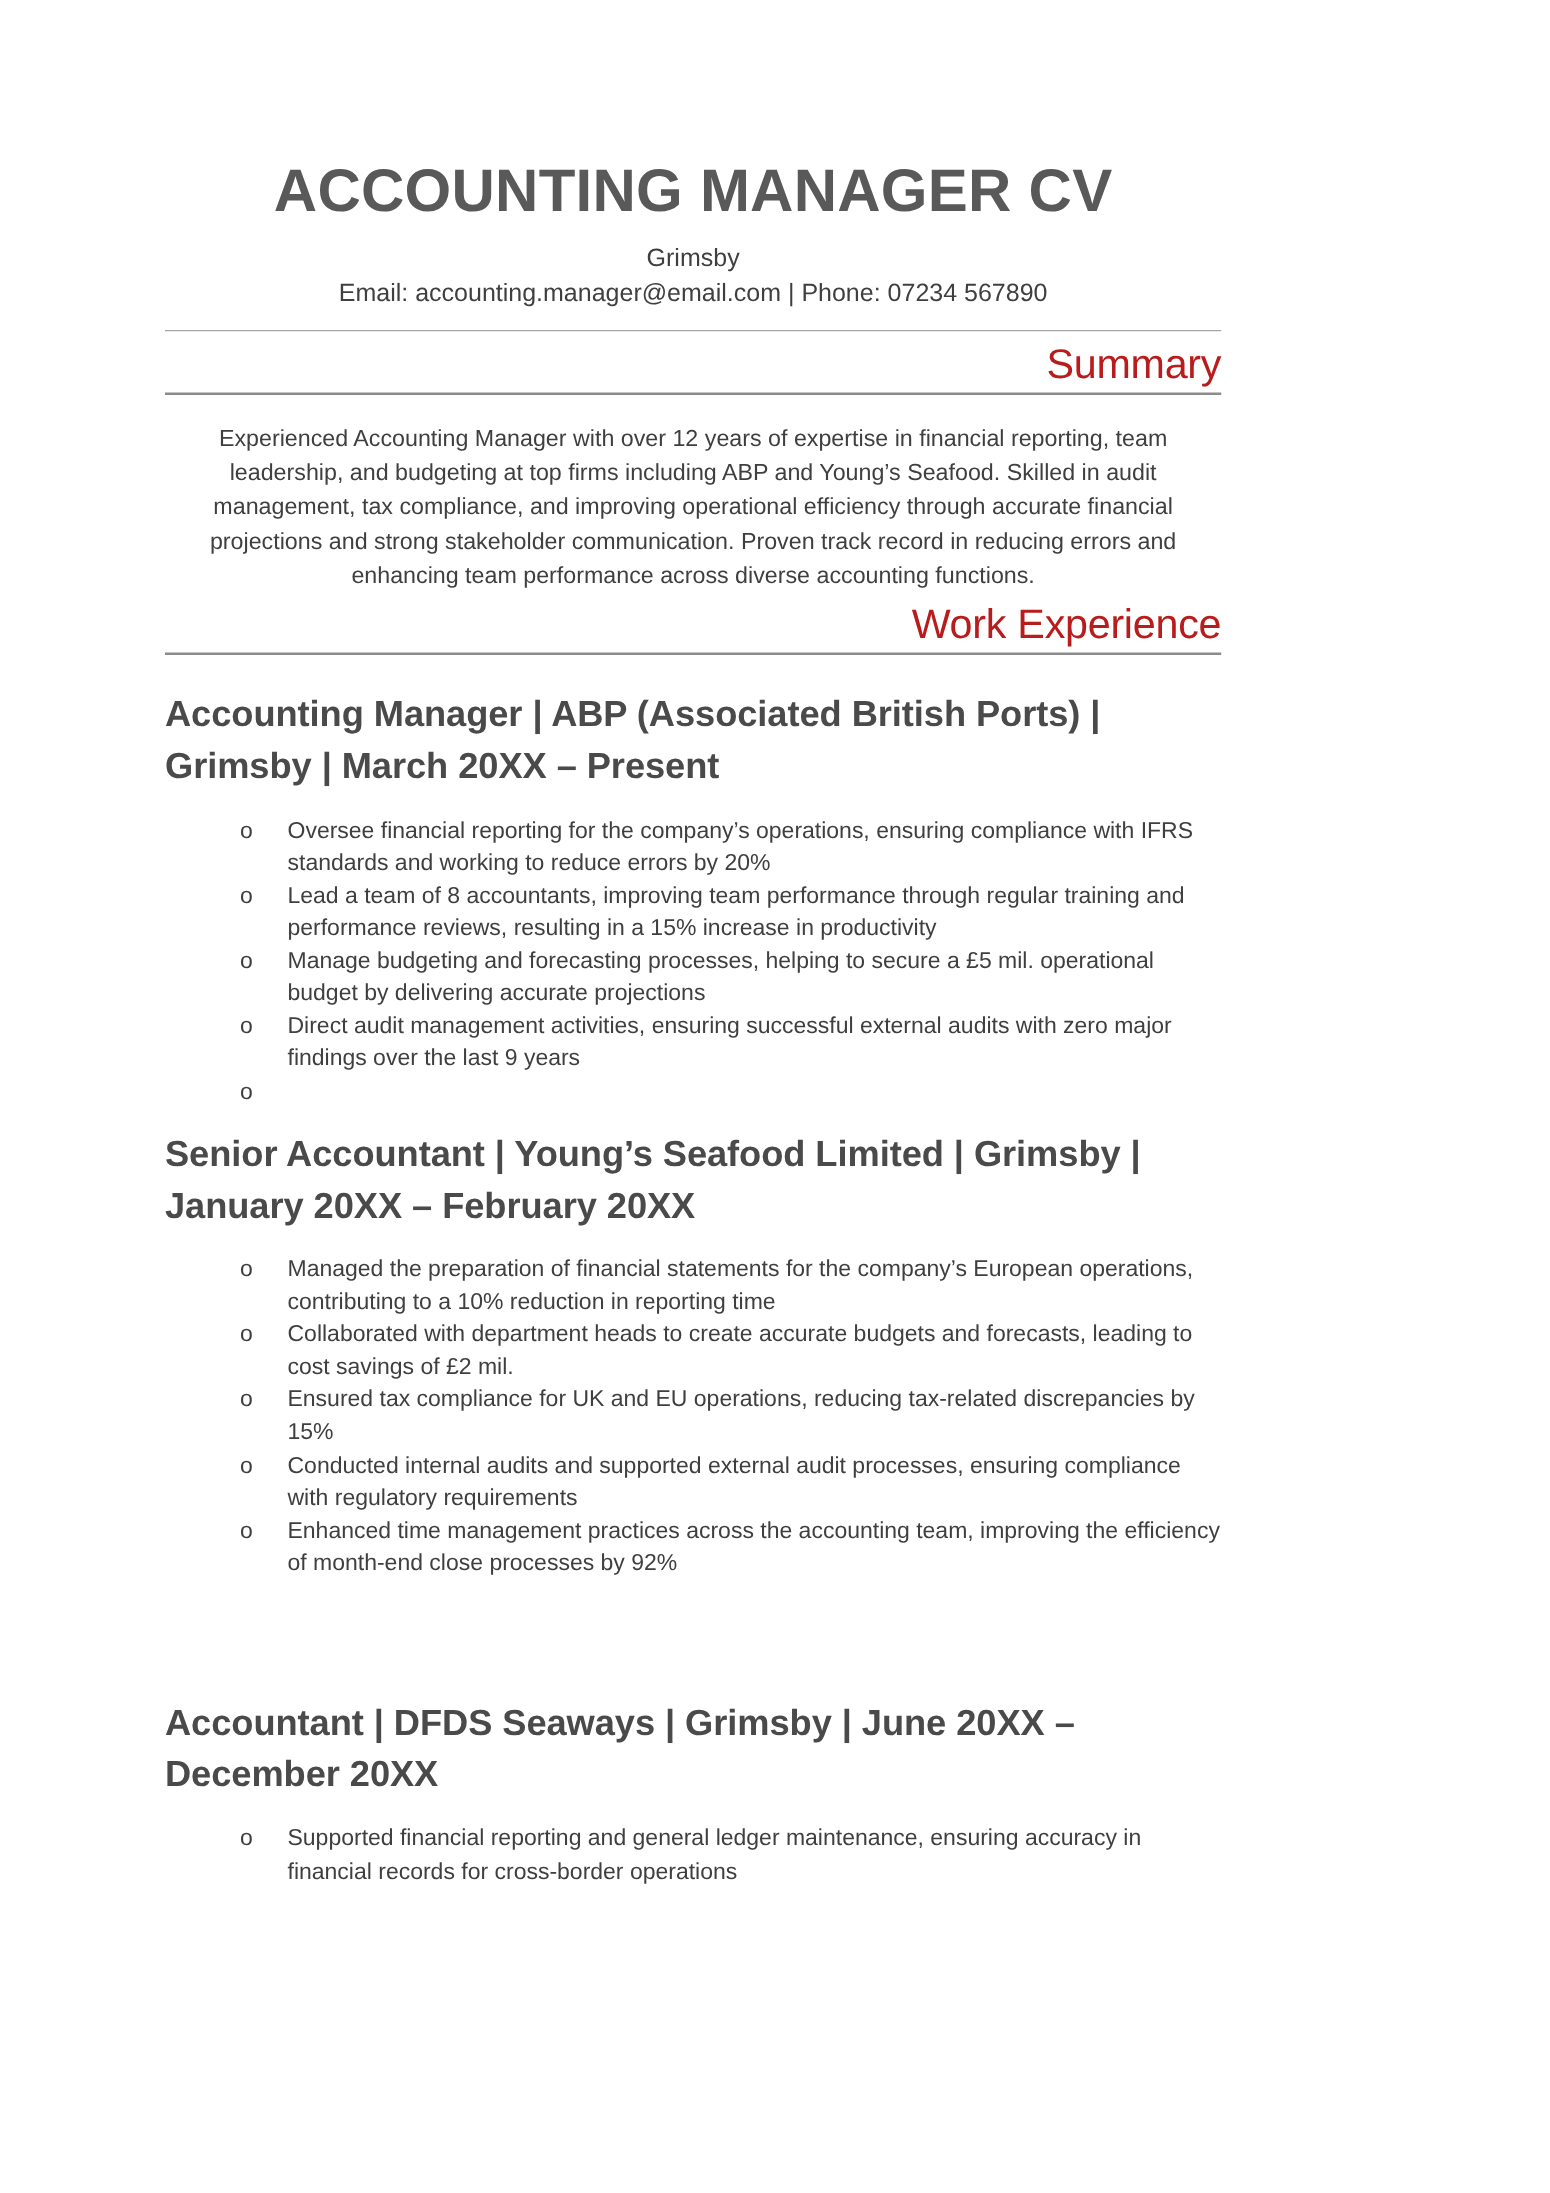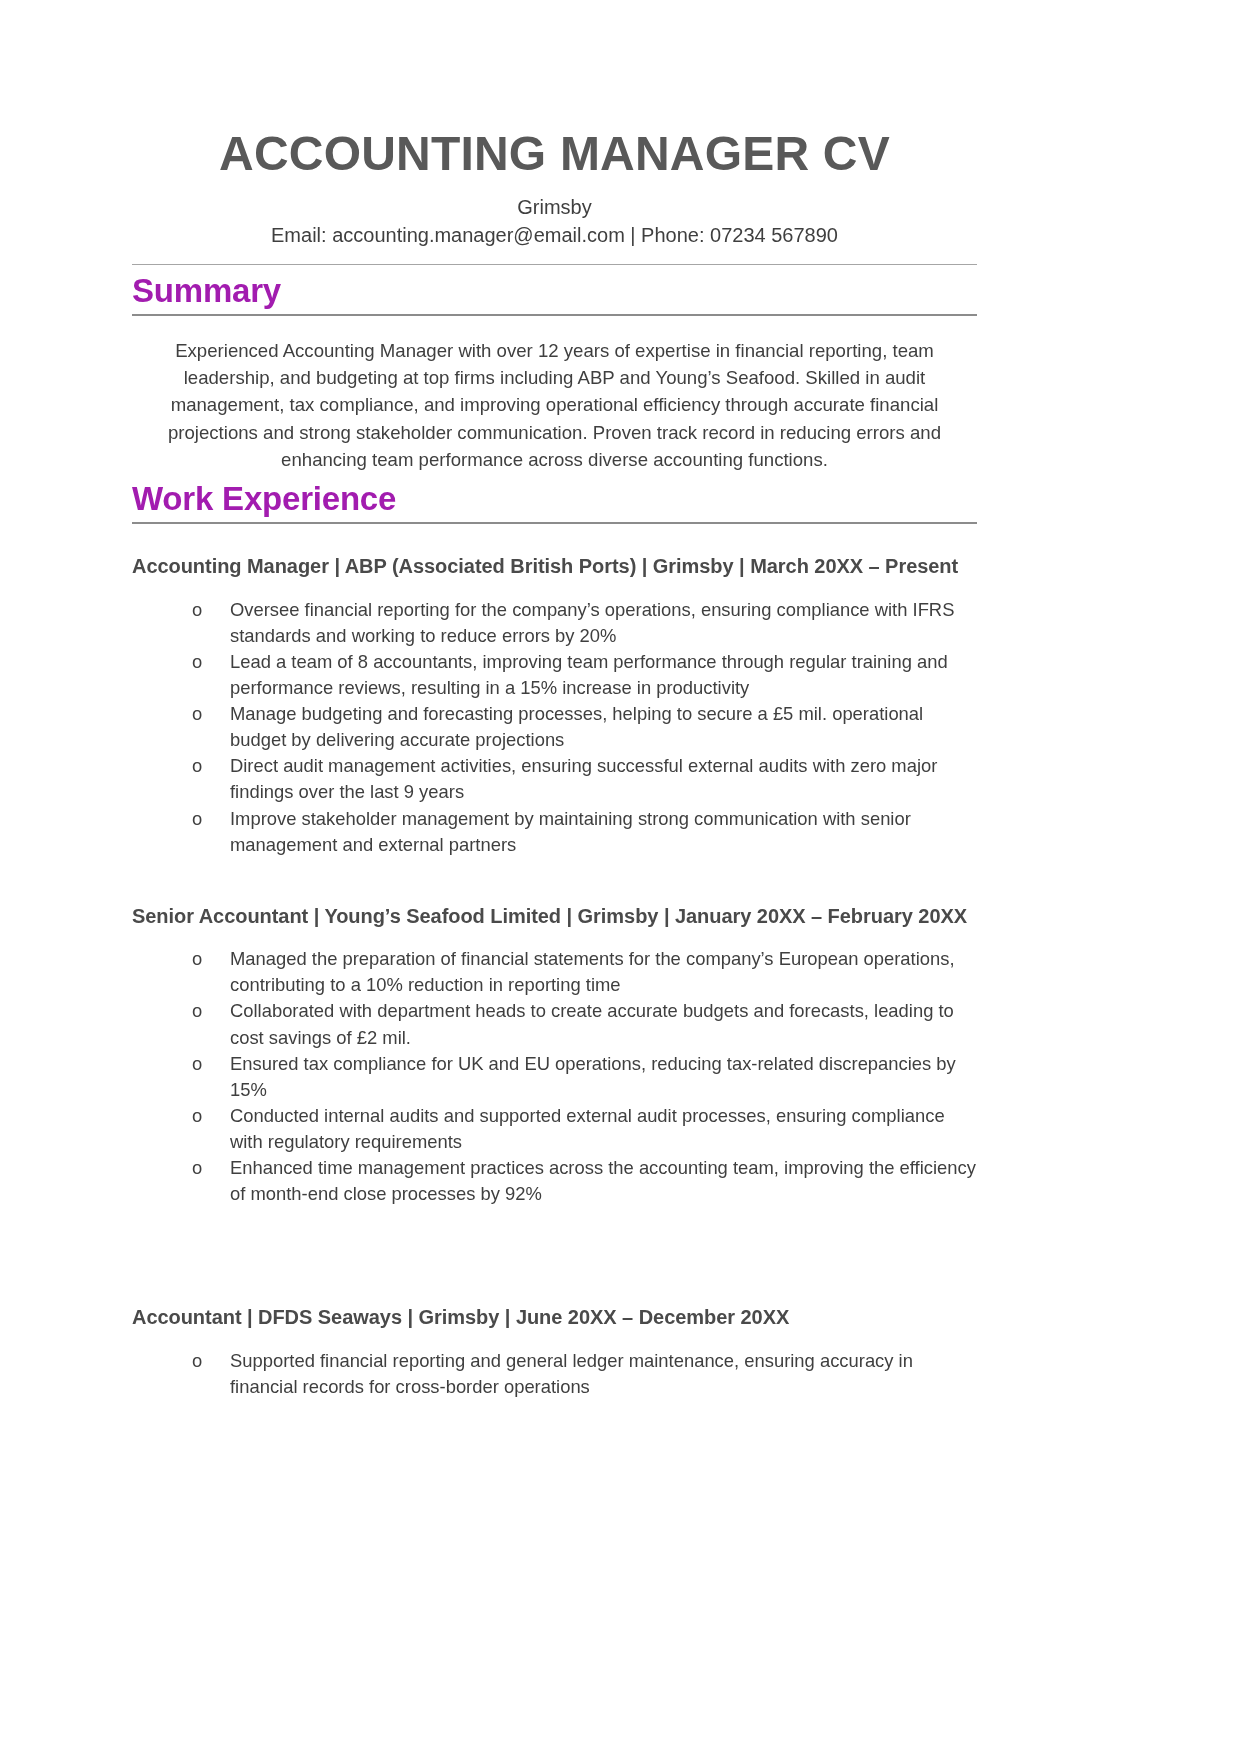--- a/index.html
+++ b/index.html
@@ -61,46 +61,47 @@
   }
   .rule-bottom {
     border: 0;
     border-top: 2.6px solid #8c8c8c;
     margin: 4px 0 0 0;
   }
   .section-heading {
     margin: 0;
     padding-top: 8px;
     font-family: "Liberation Sans", sans-serif;
-    font-weight: bold;
+    font-weight: normal;
     font-size: 33px;
     line-height: 1.12;
-    color: #a21caf;
+    color: #b91c1c;
     letter-spacing: -0.2px;
+    text-align: right;
   }
 
   
   .body-text {
     margin: 0;
     padding-top: 21px;
     font-size: 18.6px;
     line-height: 1.47;
     color: #3f3f3f;
     text-align: center;
   }
 
   
   .job {
     padding-top: 0;
   }
   .job-title {
     margin: 0;
     font-family: "Liberation Sans", sans-serif;
     font-weight: bold;
-    font-size: 20px;
+    font-size: 29px;
     line-height: 1.42;
     color: #4a4a4a;
     letter-spacing: -0.05px;
   }
   .job-1 { padding-top: 28px; }
   .job-2 { padding-top: 44px; }
   .job-3 { padding-top: 96px; }
 
   ul.bullets {
     list-style: none;
@@ -163,21 +164,20 @@
         <li>
           <span class="marker">o</span>
           <span>Manage budgeting and forecasting processes, helping to secure a £5 mil. operational budget by delivering accurate projections</span>
         </li>
         <li>
           <span class="marker">o</span>
           <span>Direct audit management activities, ensuring successful external audits with zero major findings over the last 9 years</span>
         </li>
         <li>
           <span class="marker">o</span>
-          <span>Improve stakeholder management by maintaining strong communication with senior management and external partners</span>
         </li>
       </ul>
     </div>
 
     <div class="job job-2">
       <div class="job-title">Senior Accountant | Young’s Seafood Limited | Grimsby | January 20XX – February 20XX</div>
       <ul class="bullets">
         <li>
           <span class="marker">o</span>
           <span>Managed the preparation of financial statements for the company’s European operations, contributing to a 10% reduction in reporting time</span>

